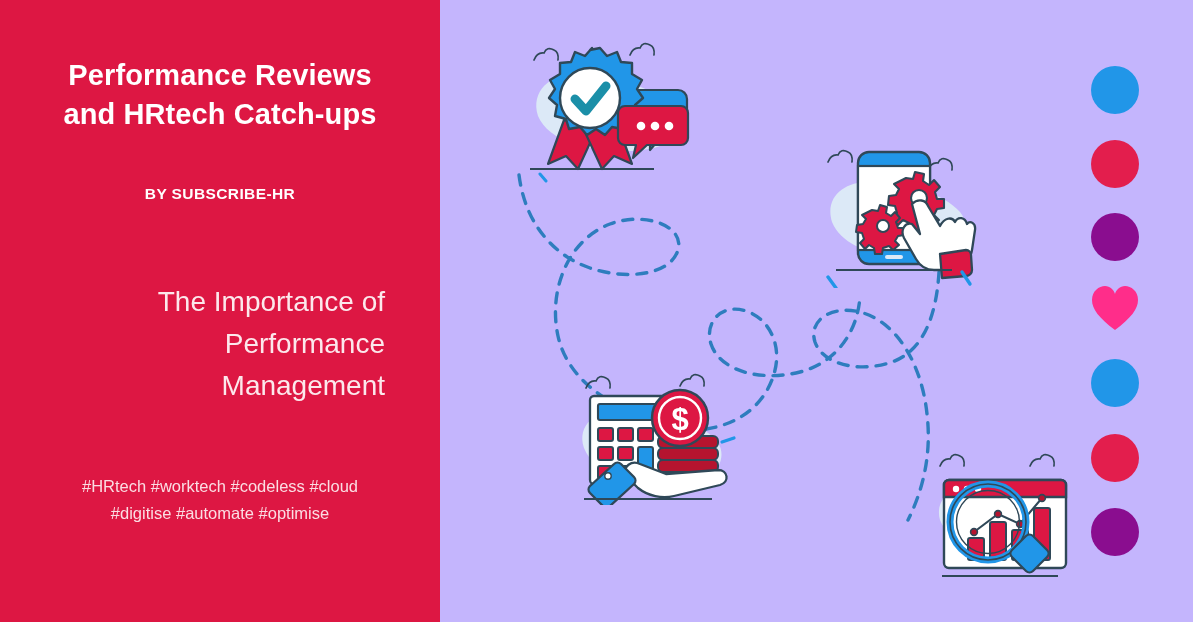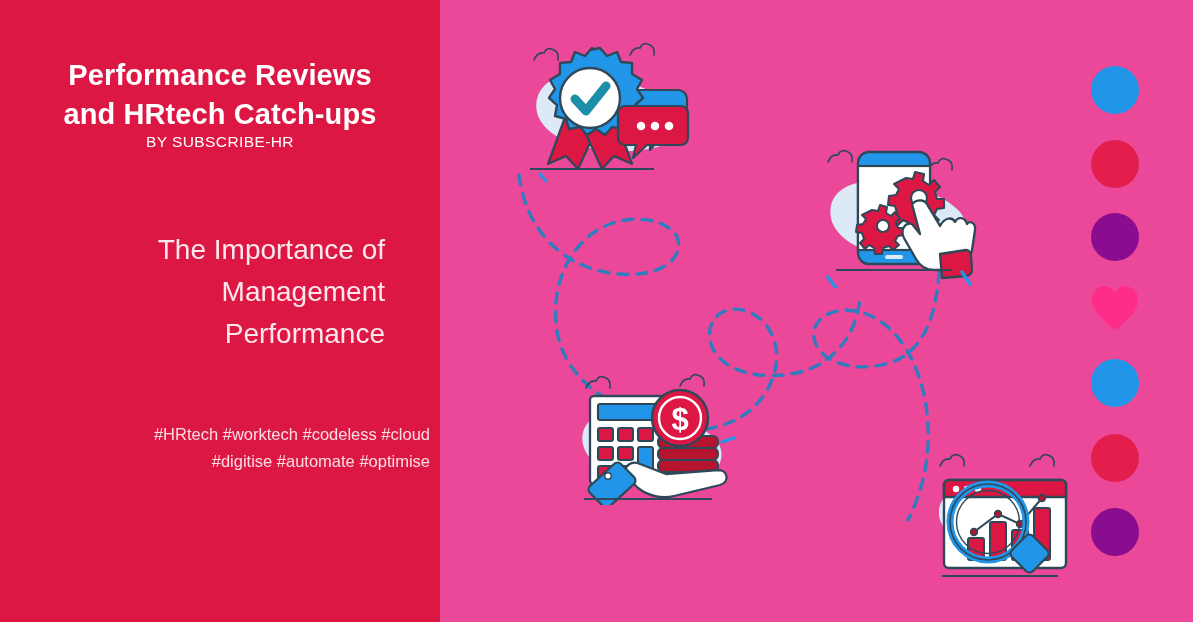--- a/index.html
+++ b/index.html
@@ -1,43 +1,43 @@
 <!DOCTYPE html>
 <html><head>
 <meta charset="utf-8">
 <style>
   html,body{margin:0;padding:0;}
   body{
     width:1193px;height:622px;overflow:hidden;
     font-family:"Liberation Sans", sans-serif;
     background:#F6C9D2;
   }
-  .canvas{position:relative;width:1193px;height:622px;overflow:hidden;background:#ec4899;}
+  .canvas{position:relative;width:1193px;height:622px;overflow:hidden;background:#c4b5fd;}
 
   
   .left-panel{
     position:absolute;left:0;top:0;width:440px;height:622px;
     background:#DD1743;
     display:flex;flex-direction:column;align-items:center;
   }
   .headline{
     margin-top:56px;width:400px;text-align:center;
     color:#FFFFFF;font-size:29px;font-weight:bold;line-height:1.33;
     letter-spacing:.1px;
   }
   .byline{
-    width:400px;text-align:center;
-    color:#FFFFFF;font-size:15.5px;font-weight:normal;letter-spacing:.4px;
+    margin-top:52px;width:400px;text-align:center;
+    color:#FFFFFF;font-size:15.5px;font-weight:bold;letter-spacing:.4px;
   }
   .subhead{
     margin-top:78px;width:330px;text-align:right;
     color:#FCE8EC;font-size:28px;font-weight:normal;line-height:1.5;
   }
   .tags{
-    margin-top:66px;width:420px;text-align:right;
+    margin-top:66px;width:420px;text-align:center;
     color:#FBDDE3;font-size:16.5px;font-weight:normal;line-height:1.62;
   }
   .tags div{white-space:nowrap;}
 
   
   .stage{position:absolute;left:440px;top:0;width:753px;height:622px;}
   .paths{position:absolute;left:0;top:0;width:753px;height:622px;}
 
   .illu{position:absolute;}
 
@@ -55,22 +55,22 @@
 
     <div class="headline">
       <div>Performance Reviews</div>
       <div>and HRtech Catch-ups</div>
     </div>
 
     <div class="byline">BY SUBSCRIBE-HR</div>
 
     <div class="subhead">
       <div>The Importance of</div>
+      <div>Performance</div>
       <div>Management</div>
-      <div>Performance</div>
     </div>
 
     <div class="tags">
       <div>#HRtech #worktech #codeless #cloud</div>
       <div>#digitise #automate #optimise</div>
     </div>
   </div>
 
   <div class="stage">
 

